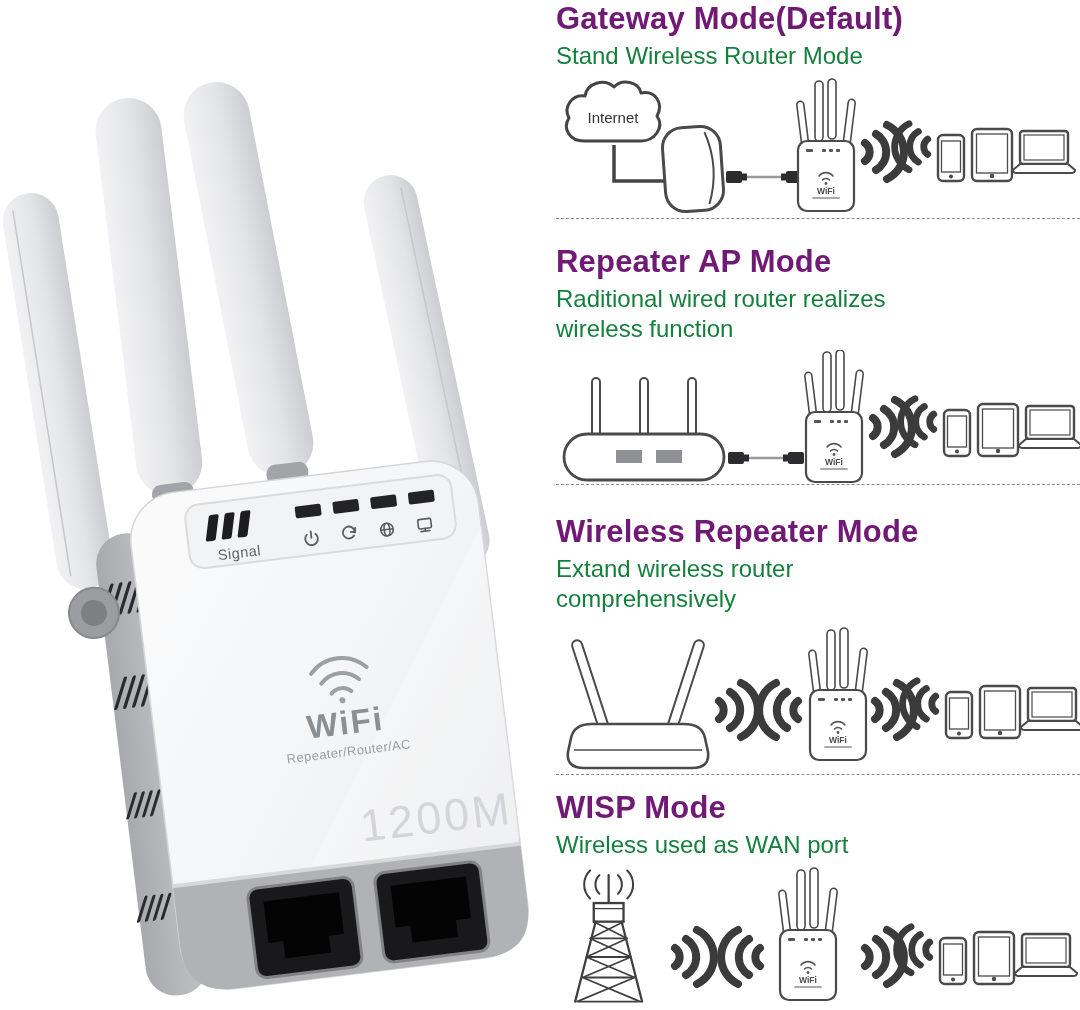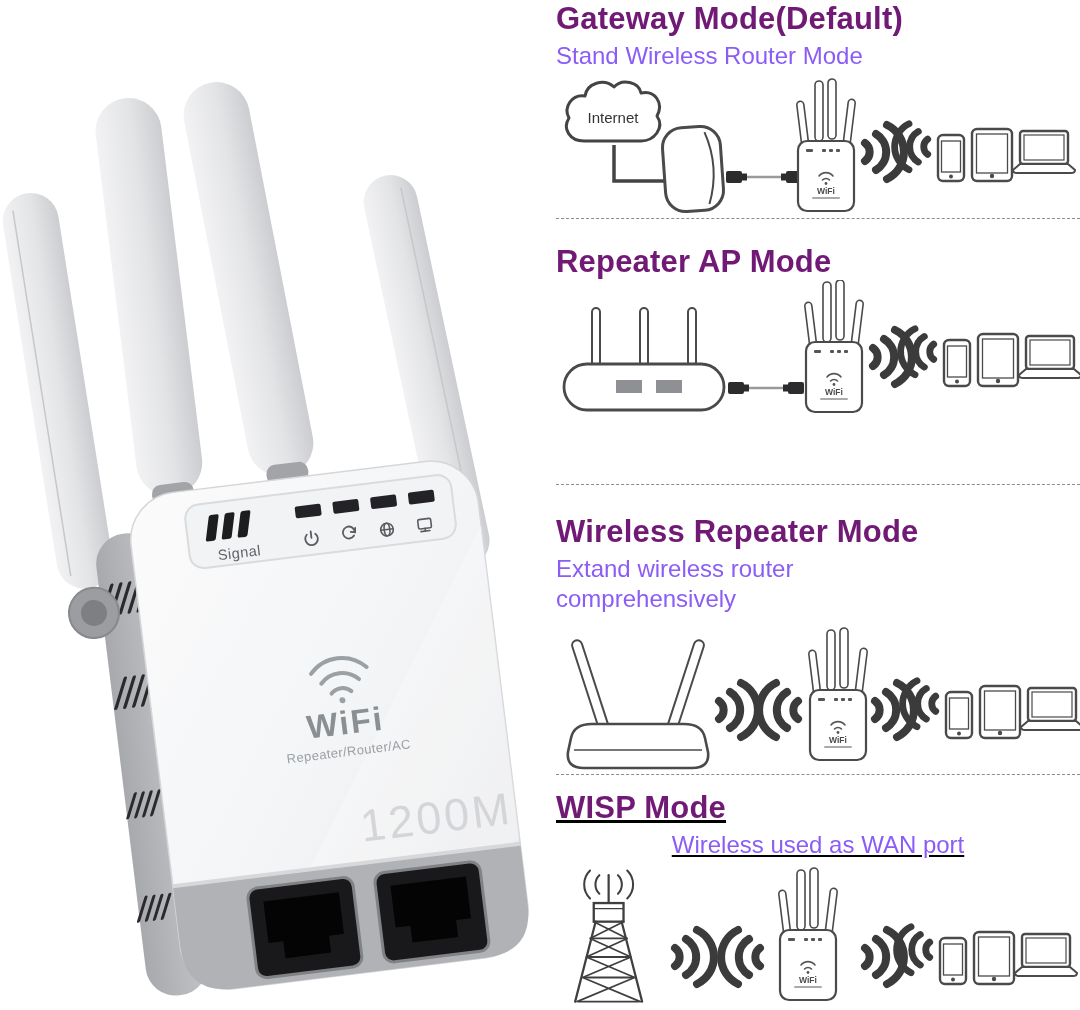--- a/index.html
+++ b/index.html
@@ -9,26 +9,26 @@
 
   
   .product { position:absolute; left:0; top:0; width:540px; height:1010px; }
   .product svg { display:block; }
 
   
   .modes { position:absolute; left:556px; top:0; width:524px; height:1010px; }
   section.mode { width:524px; overflow:hidden; }
   section.mode.divided { border-bottom:1.6px dashed #8c8c8c; }
   .mode-title { font-size:31px; font-weight:bold; line-height:37px; color:#701a75; letter-spacing:0.2px; }
-  .mode-sub { font-size:24px; line-height:30px; color:#8b5cf6; margin:4px 0 6px 0; white-space:pre-line; }
+  .mode-sub { font-size:24px; line-height:30px; color:#15803d; margin:4px 0 6px 0; white-space:pre-line; }
   .sec-1 { height:219px; }
   .sec-2 { height:266px; padding-top:24px; }
   .sec-3 { height:290px; padding-top:28px; }
-  .sec-4 { height:235px; padding-top:14px;text-decoration:underline; }
-  .sec-4 .mode-sub { margin-bottom:4px;text-align:center; }
+  .sec-4 { height:235px; padding-top:14px; }
+  .sec-4 .mode-sub { margin-bottom:4px; }
   svg.diagram { display:block; }
 
   svg text { font-family:"Liberation Sans","DejaVu Sans",sans-serif; }
   .cloud-label { font-size:15px; fill:#333; text-anchor:middle; }
   .signal-label { font-size:14.5px; fill:#60646a; letter-spacing:0.5px; }
   .wifi-logo-text { font-size:33px; fill:#8a8f94; font-weight:600; letter-spacing:2px; text-anchor:middle; }
   .wifi-logo-sub { font-size:13px; fill:#9ba0a5; letter-spacing:0.4px; text-anchor:middle; }
   .speed-text { font-size:45px; fill:#d3d5d8; letter-spacing:3px; text-anchor:middle; }
   .minirep-label { font-size:8.5px; fill:#4a4a4a; text-anchor:middle; font-weight:bold; }
 </style>
@@ -308,20 +308,22 @@
     <rect x="16" y="118" width="28" height="2" rx="1" fill="#aaa"></rect>
   </g>
           </g>
         <use href="#sig-r" x="306" y="40"></use>
         <use href="#devices" x="336" y="30"></use>
       </svg>
     </section>
 
     <section class="mode sec-2 divided">
       <h2 class="mode-title">Repeater AP Mode</h2>
+      <p class="mode-sub">Raditional wired router realizes
+wireless function</p>
       <svg class="diagram" width="524" height="134" viewBox="0 0 524 134">
         <use href="#router-ap" x="8" y="28"></use>
         <use href="#cable" x="172" y="108"></use>
         <g class="minirep-slot" transform="translate(248,0)">
             <g>
     <rect x="19" y="2" width="8" height="60" rx="4" fill="#fff" stroke="#4a4a4a" stroke-width="1.6"></rect>
     <rect x="32" y="0" width="8" height="60" rx="4" fill="#fff" stroke="#4a4a4a" stroke-width="1.6"></rect>
     <rect x="6" y="22" width="7" height="46" rx="3.5" transform="rotate(-7 9.5 68)" fill="#fff" stroke="#4a4a4a" stroke-width="1.6"></rect>
     <rect x="47" y="20" width="7" height="46" rx="3.5" transform="rotate(7 50.5 66)" fill="#fff" stroke="#4a4a4a" stroke-width="1.6"></rect>
     <rect x="2" y="62" width="56" height="70" rx="9" fill="#fff" stroke="#4a4a4a" stroke-width="2.2"></rect>

